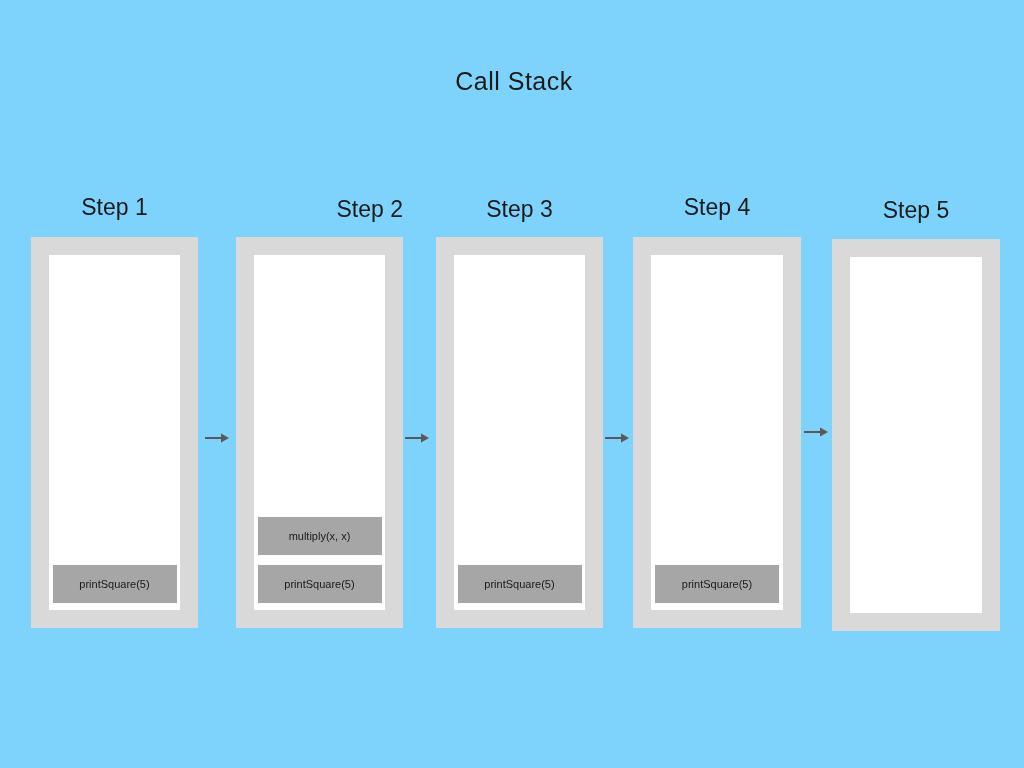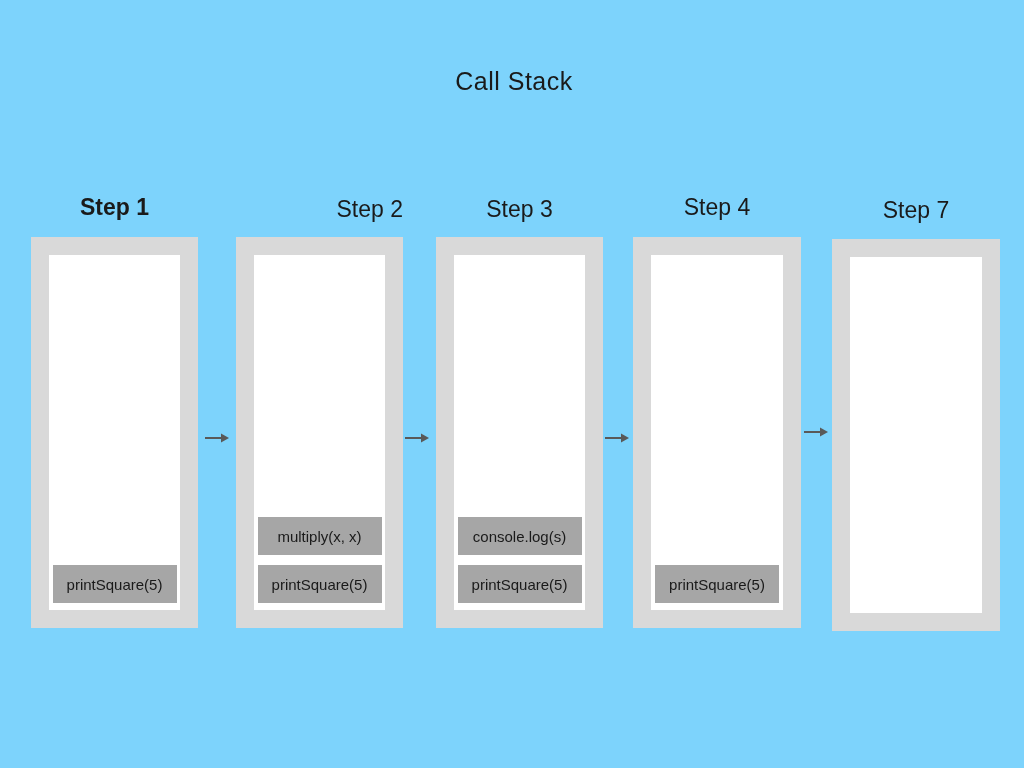--- a/index.html
+++ b/index.html
@@ -55,60 +55,59 @@
     box-sizing: border-box;
   }
   .frame-box {
     width: 124px;
     height: 38px;
     flex: 0 0 38px;
     background: #a6a6a6;
     display: flex;
     align-items: center;
     justify-content: center;
-    font-size: 15px;
+    font-size: 11px;
     color: #1a1a1a;
     white-space: nowrap;
   }
   .arrow {
     position: absolute;
     width: 24px;
     height: 14px;
   }
   .arrow svg { display: block; }
 </style>
 </head>
 <body>
 
 <div class="canvas">
 
   <div class="title">Call Stack</div>
 
-  <div class="step-label" style="left:31px; top:194px; width:167px;font-weight:bold;">Step 1</div>
+  <div class="step-label" style="left:31px; top:194px; width:167px;">Step 1</div>
   <div class="step-label" style="left:236px; top:196px; width:167px;text-align:right;">Step 2</div>
   <div class="step-label" style="left:436px; top:196px; width:167px;">Step 3</div>
   <div class="step-label" style="left:633px; top:194px; width:168px;">Step 4</div>
-  <div class="step-label" style="left:832px; top:197px; width:168px;">Step 7</div>
+  <div class="step-label" style="left:832px; top:197px; width:168px;">Step 5</div>
 
   <div class="column" style="left:31px; top:237px; width:167px; height:391px;">
     <div class="column-inner">
       <div class="frame-box">printSquare(5)</div>
     </div>
   </div>
 
   <div class="column" style="left:236px; top:237px; width:167px; height:391px;">
     <div class="column-inner">
       <div class="frame-box">multiply(x, x)</div>
       <div class="frame-box">printSquare(5)</div>
     </div>
   </div>
 
   <div class="column" style="left:436px; top:237px; width:167px; height:391px;">
     <div class="column-inner">
-      <div class="frame-box">console.log(s)</div>
       <div class="frame-box">printSquare(5)</div>
     </div>
   </div>
 
   <div class="column" style="left:633px; top:237px; width:168px; height:391px;">
     <div class="column-inner">
       <div class="frame-box">printSquare(5)</div>
     </div>
   </div>
 

